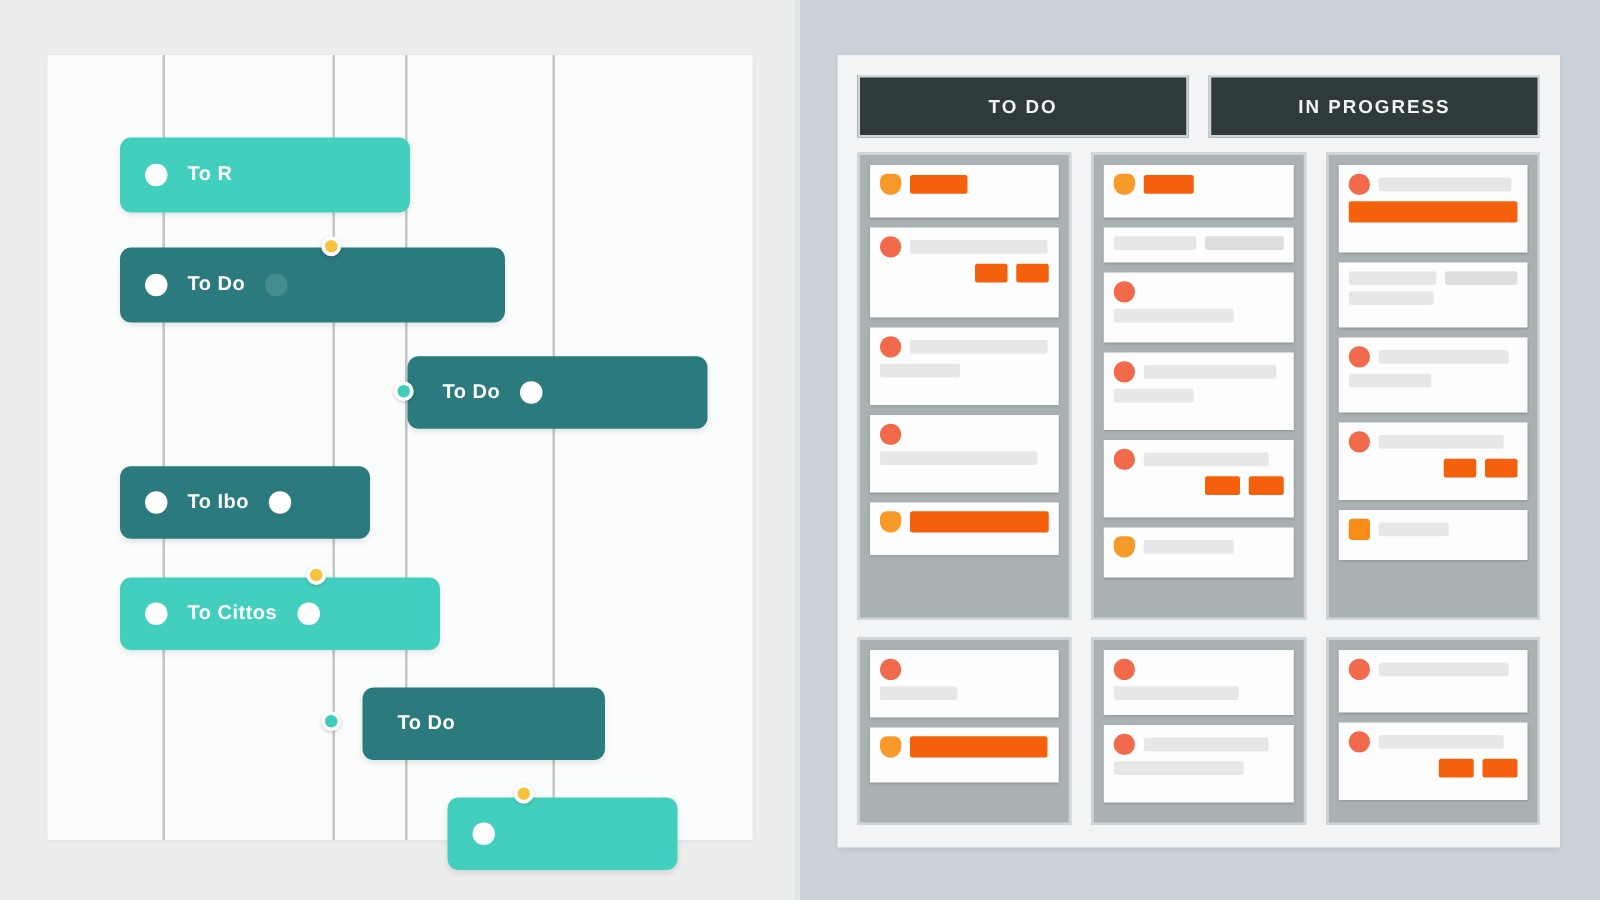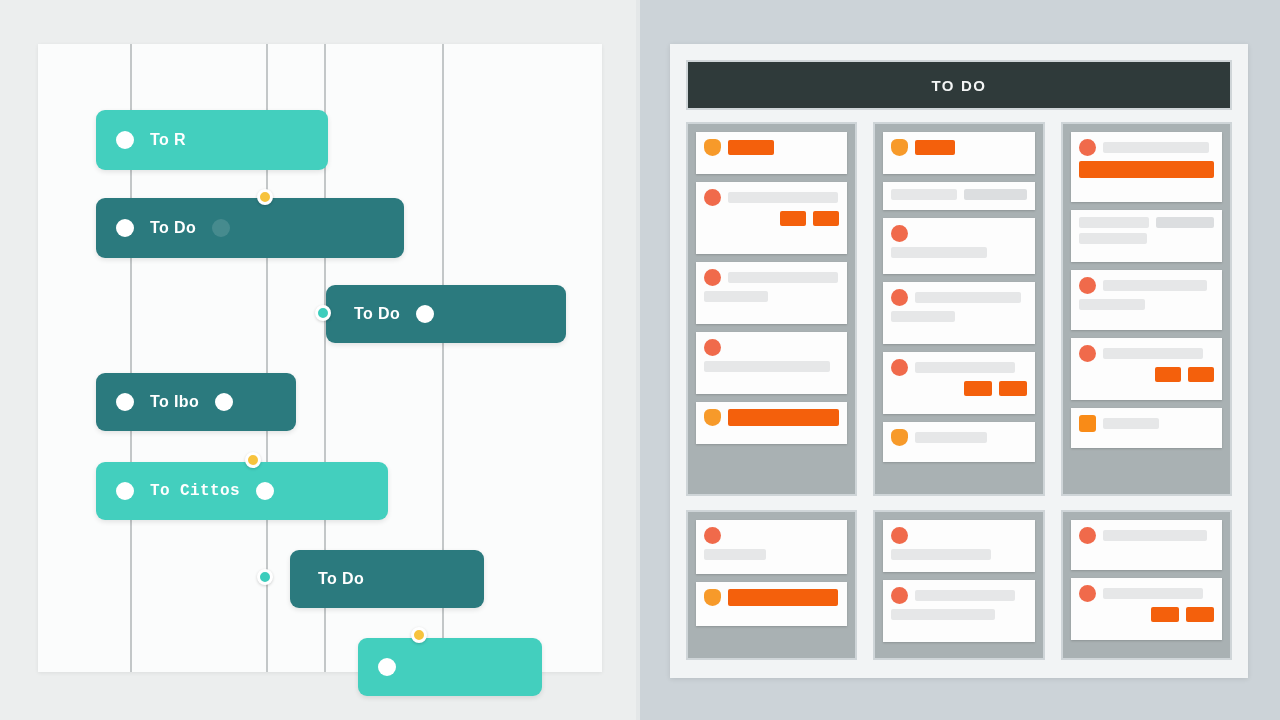--- a/index.html
+++ b/index.html
@@ -164,21 +164,21 @@
         </div>
         <div class="gantt-bar dark" style="left: 288px; top: 241px; width: 240px; height: 58px; padding-left: 28px; gap: 16px;">
           <span class="bar-label">To Do</span>
           <span class="bar-dot"></span>
         </div>
         <div class="gantt-bar dark" style="left: 58px; top: 329px; width: 200px; height: 58px; padding-left: 20px; gap: 16px;">
           <span class="bar-dot"></span>
           <span class="bar-label">To Ibo</span>
           <span class="bar-dot"></span>
         </div>
-        <div class="gantt-bar light" style="left: 58px; top: 418px; width: 292px; height: 58px; padding-left: 20px; gap: 16px; font-family: Liberation Mono, monospace;">
+        <div class="gantt-bar light" style="left: 58px; top: 418px; width: 256px; height: 58px; padding-left: 20px; gap: 16px;">
           <span class="bar-dot"></span>
           <span class="bar-label">To Cittos</span>
           <span class="bar-dot"></span>
         </div>
         <div class="gantt-bar dark" style="left: 252px; top: 506px; width: 194px; height: 58px; padding-left: 28px; gap: 16px;">
           <span class="bar-label">To Do</span>
         </div>
         <div class="gantt-bar light" style="left: 320px; top: 594px; width: 184px; height: 58px; padding-left: 20px; gap: 16px;">
           <span class="bar-dot"></span>
           <span class="bar-label"></span>
@@ -193,20 +193,23 @@
       </div>
   </div>
 </div>
 
 <div id="right-pane">
   <div id="board-frame">
     <div id="board-head">
         <div class="col-head">
           <span class="col-head-label">TO DO</span>
         </div>
+        <div class="col-head">
+          <span class="col-head-label">IN PROGRESS</span>
+        </div>
       </div>
     <div id="board-body">
         <div class="board-group group-main">
           <div class="kanban-col">
             <div class="kanban-card" style="min-height: 42px;">
               <div class="card-row">
                 <span class="avatar orange"></span>
                 <span class="chip" style="width: 46px;"></span>
               </div>
             </div>

